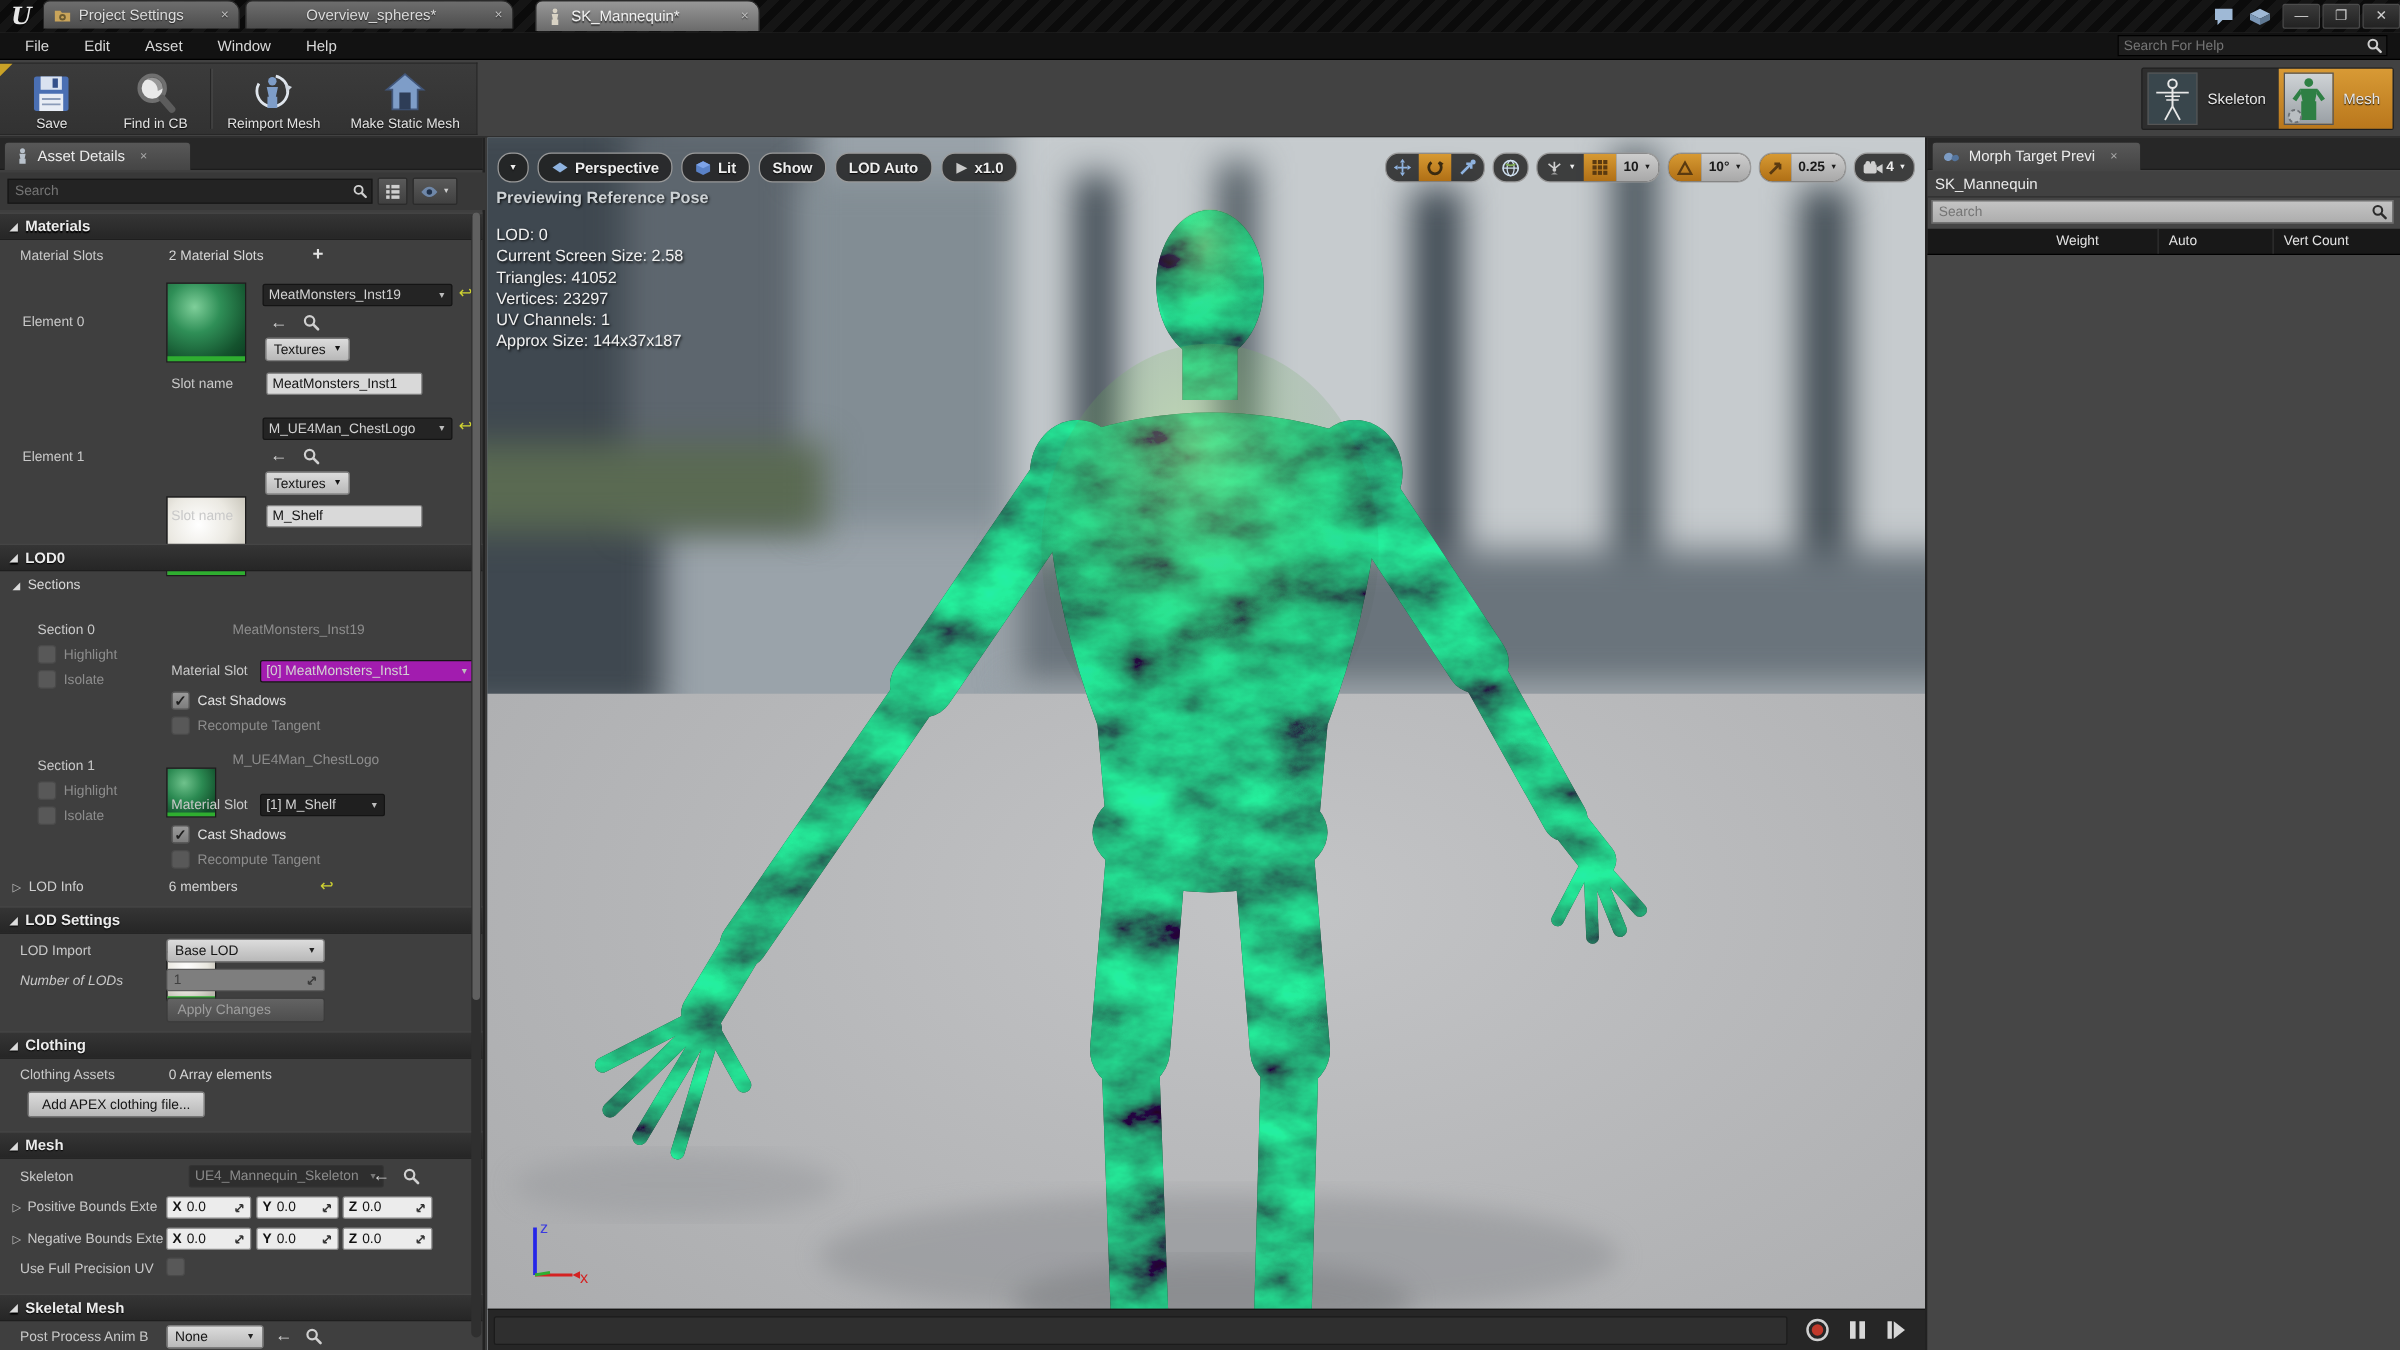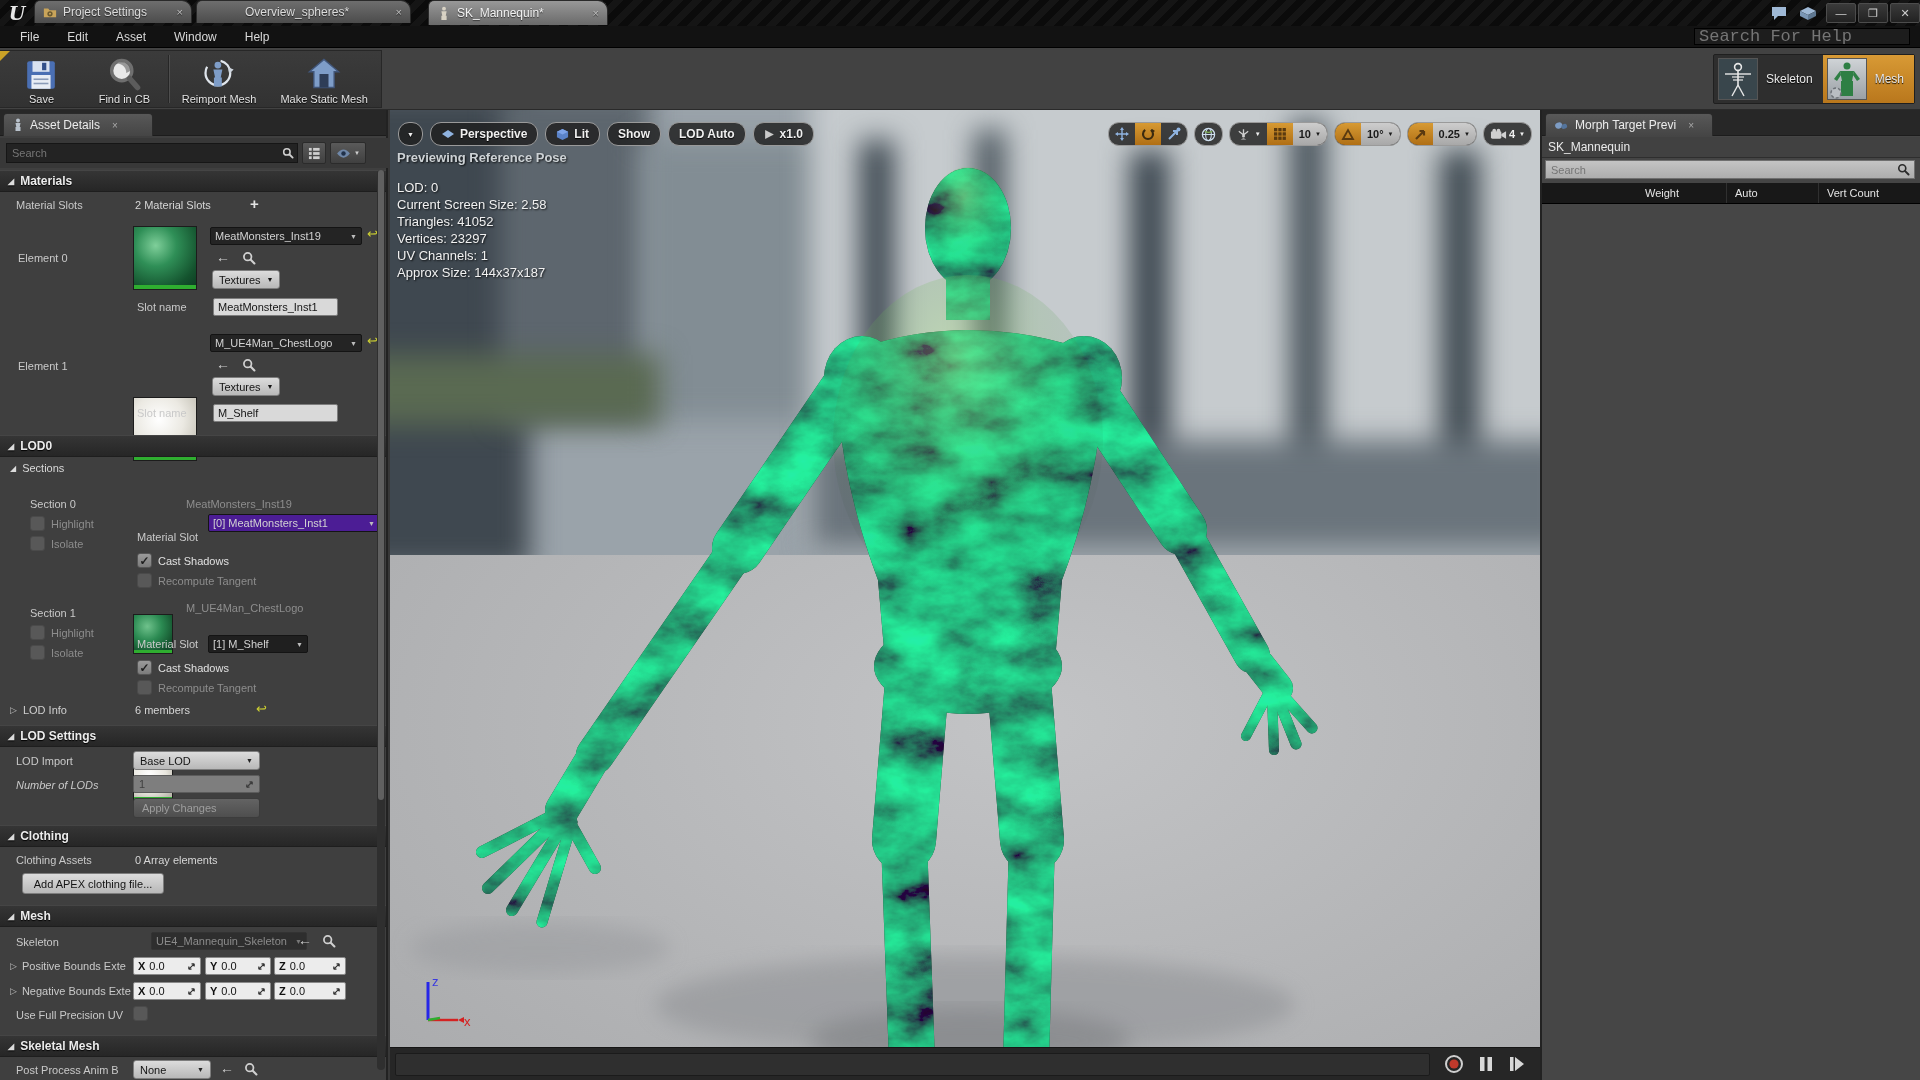--- a/index.html
+++ b/index.html
@@ -22,21 +22,21 @@
   .winbtn{width:30px;height:20px;background:linear-gradient(#3a3a3a,#222);border:1px solid #4c4c4c;
     color:#cfcfcf;font-size:11px;text-align:center;line-height:18px;border-radius:2px;}
   .bubble-icon{width:20px;height:16px;margin-right:6px;}
 
   
   #menubar{position:absolute;left:0;top:26px;width:1920px;height:22px;background:#121212;
     display:flex;align-items:center;gap:4px;padding-left:8px;border-bottom:1px solid #000;}
   .menu-item{color:#d8d8d8;font-size:12px;padding:2px 12px;}
   #help-search{position:absolute;right:10px;top:2px;width:216px;height:17px;background:#1d1d1d;
     border:1px solid #000;display:flex;align-items:center;}
-  #help-search input{flex:1;background:transparent;border:none;outline:none;color:#9a9a9a;font-size:17px;padding:0 4px;font-family:Liberation Mono, monospace;}
+  #help-search input{flex:1;background:transparent;border:none;outline:none;color:#9a9a9a;font-size:11px;padding:0 4px;}
 
   
   #toolbar{position:absolute;left:0;top:48px;width:1920px;height:62px;background:#424242;border-bottom:1px solid #2a2a2a;}
   #toolbar-strip{position:absolute;left:0;top:2px;width:382px;height:58px;background:linear-gradient(#3b3b3b,#323232);
     border:1px solid #272727;border-left:none;display:flex;align-items:stretch;}
   .tb-btn{width:86px;display:flex;flex-direction:column;align-items:center;justify-content:flex-end;padding-bottom:2px;gap:1px;}
   .tb-btn:first-child{width:58px;}
   .tb-btn .cap{color:#e3e3e3;font-size:11px;text-shadow:0 1px 1px #000;}
   .tb-sep{width:1px;background:#262626;margin:4px 2px;box-shadow:1px 0 0 #4e4e4e;}
   .corner-flag{position:absolute;left:0;top:0;width:0;height:0;border-top:10px solid #caa227;border-right:10px solid transparent;}
@@ -361,21 +361,21 @@
   <div class="abs" style="left:30px;top:426px;display:flex;gap:6px;align-items:center;">
     <div class="chk dis"></div>
     <span class="lbl dim">Isolate</span>
   </div>
   <div class="abs thumb" style="left:133px;top:376px;width:40px;height:40px;background:
     radial-gradient(circle at 35% 30%, #6fc28c 0%, #2b8a52 40%, #124d2a 80%);">
       <div class="bar" style="height:3px;"></div>
     </div>
   <div class="abs lbl dim" style="left:186px;top:388px;">MeatMonsters_Inst19</div>
   <div class="abs lbl" style="left:137px;top:421px;">Material Slot</div>
-  <div class="abs ddl-dark" style="left:208px;top:404px;width:172px;background:#4c1d95;text-align:right;">
+  <div class="abs ddl-dark" style="left:208px;top:418px;width:172px;background:#a21caf;text-align:right;">
     <span style="overflow:hidden;white-space:nowrap;">[0] MeatMonsters_Inst1</span>
     <span class="caret">▼</span>
   </div>
   <div class="abs" style="left:137px;top:443px;display:flex;gap:6px;align-items:center;">
     <div class="chk">✓</div>
     <span class="lbl" style="color:#e0e0e0;">Cast Shadows</span>
   </div>
   <div class="abs" style="left:137px;top:463px;display:flex;gap:6px;align-items:center;">
     <div class="chk dis"></div>
     <span class="lbl dim">Recompute Tangent</span>

